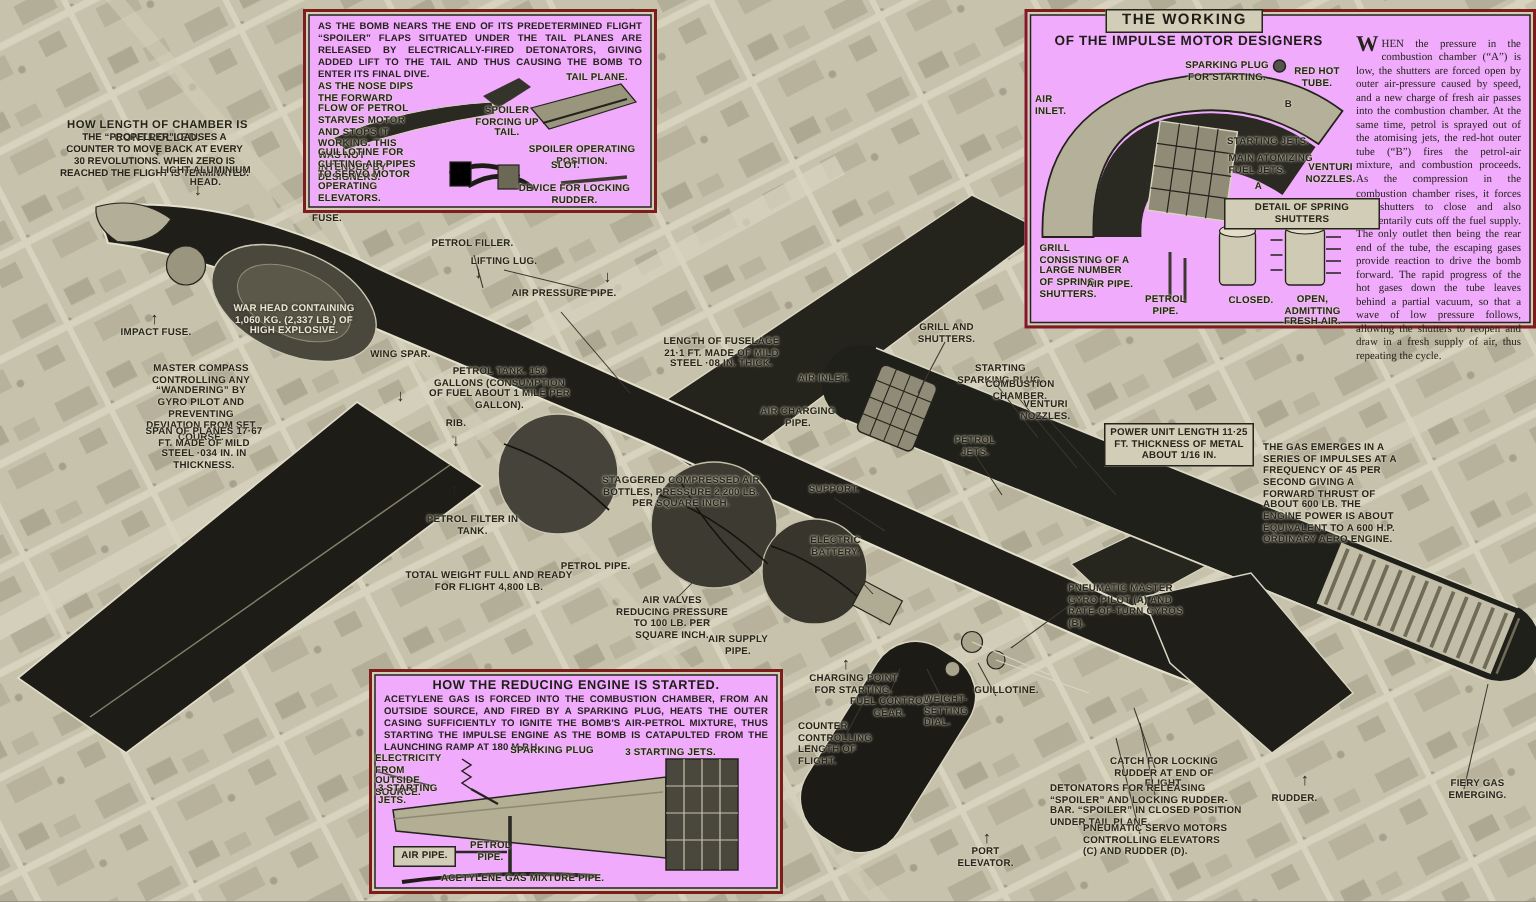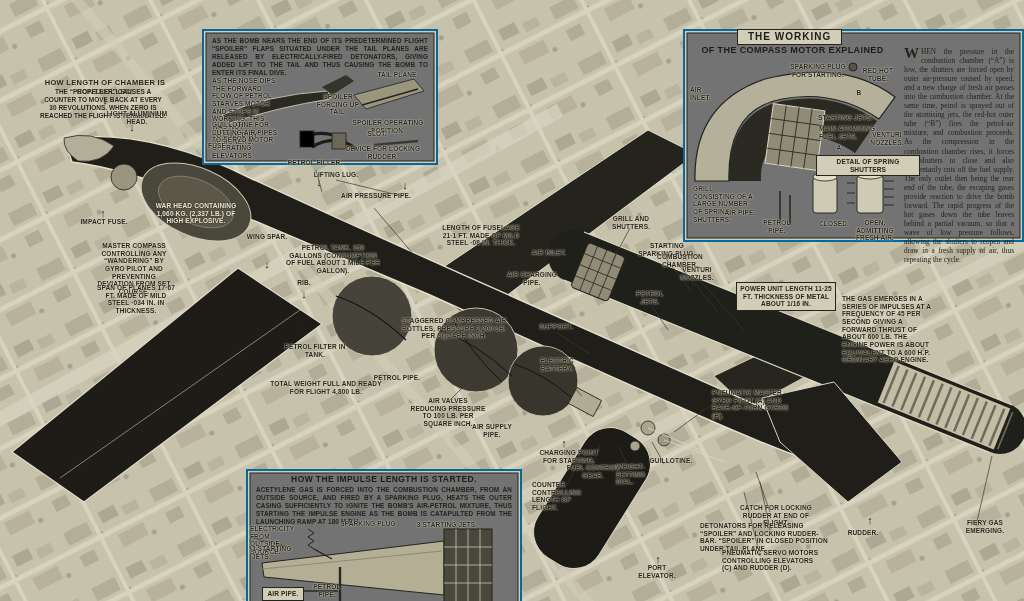--- a/index.html
+++ b/index.html
@@ -9,22 +9,22 @@
   #art-svg{z-index:2;}
   
   .co{position:absolute;z-index:5;font:bold 6.5px/1.18 "Liberation Sans",sans-serif;
       color:#28261c;text-align:center;letter-spacing:.15px;
       text-shadow:0 0 2px rgba(225,221,201,.85),0 0 1px rgba(225,221,201,.9);}
   .co.left{text-align:left;}
   .co.light{color:#e9e5d1;text-shadow:0 0 2px rgba(20,20,16,.9);}
   .co.boxed{border:1.5px solid #24231c;background:#d2cdb7;padding:2px 3px;text-shadow:none;}
   .co.icon{font-size:11px;font-weight:bold;text-shadow:none;}
   
-  .panel{position:absolute;z-index:4;background:#737373;border:2px solid #0369a1;
-         box-shadow:inset 0 0 0 1.5px #d2cdb7, inset 0 0 0 2.5px #24231c;margin-top:23px;}
+  .panel{position:absolute;z-index:4;background:#f0abfc;border:2px solid #7f1d1d;
+         box-shadow:inset 0 0 0 1.5px #d2cdb7, inset 0 0 0 2.5px #24231c;}
   .panel-par{position:absolute;font:bold 6.4px/1.25 "Liberation Sans",sans-serif;
              color:#24231c;text-align:justify;letter-spacing:.1px;}
   .panel-title{position:absolute;font:bold 8.5px/1.1 "Liberation Sans",sans-serif;
                color:#1d1c16;text-align:center;letter-spacing:.4px;}
   .title-tab{position:absolute;border:1.5px solid #24231c;background:#d2cdb7;
              font:bold 10px/1.15 "Liberation Sans",sans-serif;letter-spacing:1px;
              padding:1px 10px;color:#1d1c16;}
   .motor-text{position:absolute;font:7.3px/1.24 "Liberation Serif",serif;
               color:#24231c;text-align:justify;}
   .motor-text::first-letter{font-size:15px;font-weight:bold;float:left;
@@ -220,21 +220,21 @@
         <div class="co" style="left: 110px; top: 62px; width: 48px;">SPOILER FORCING UP TAIL.</div>
         <div class="co" style="left: 146px; top: 88px; width: 76px;">SPOILER OPERATING POSITION.</div>
         <div class="co left" style="left: 8px; top: 90px; width: 66px;">GUILLOTINE FOR CUTTING AIR PIPES TO SERVO MOTOR OPERATING ELEVATORS.</div>
         <div class="co" style="left: 158px; top: 99px; width: 30px;">SLOT.</div>
         <div class="co" style="left: 132px; top: 114px; width: 94px;">DEVICE FOR LOCKING RUDDER.</div>
       </div>
   </div>
 
   <div class="panel" style="left:683px;top:6px;width:337px;height:209px">
     <div class="title-tab" style="left:52px;top:-2px">THE WORKING</div>
-    <div class="panel-title" style="left:0px;top:15px;width:215px;font-size:9px">OF THE COMPASS MOTOR EXPLAINED</div>
+    <div class="panel-title" style="left:0px;top:15px;width:215px;font-size:9px">OF THE IMPULSE MOTOR DESIGNERS</div>
     <div class="motor-text" style="left:219px;top:16px;width:110px;height:188px">WHEN the pressure in the combustion chamber (“A”) is low, the shutters are forced open by outer air-pressure caused by speed, and a new charge of fresh air passes into the combustion chamber. At the same time, petrol is sprayed out of the atomising jets, the red-hot outer tube (“B”) fires the petrol-air mixture, and combustion proceeds. As the compression in the combustion chamber rises, it forces the shutters to close and also momentarily cuts off the fuel supply. The only outlet then being the rear end of the tube, the escaping gases provide reaction to drive the bomb forward. The rapid progress of the hot gases down the tube leaves behind a partial vacuum, so that a wave of low pressure follows, allowing the shutters to reopen and draw in a fresh supply of air, thus repeating the cycle.</div>
     <svg class="ill-svg" width="217" height="209">
       <path d="M10 150 Q 8 72 80 48 Q 160 28 210 66 L 194 88 Q 150 58 97 68 Q 42 78 44 150 Z" fill="#b4b09a" stroke="#23221c" stroke-width="1.2"></path>
       <path d="M44 150 Q 42 82 97 70 Q 150 60 192 90 L 170 122 Q 140 102 112 106 Q 74 112 76 150 Z" fill="#2a2922"></path>
       <g transform="translate(110,106) rotate(8)">
         <rect x="-26" y="-30" width="52" height="60" fill="#8f8b76" stroke="#d9d5c1" stroke-width="1"></rect>
         <path d="M-26 -15 H26 M-26 0 H26 M-26 15 H26 M-13 -30 V30 M0 -30 V30 M13 -30 V30" stroke="#23221c" stroke-width="0.8"></path>
       </g>
       <path d="M95 160 V 192 M105 164 V 194" stroke="#3b392f" stroke-width="2"></path>
       <circle cx="168" cy="36" r="4" fill="#55534a" stroke="#23221c"></circle>
@@ -264,21 +264,21 @@
         <div class="co boxed" style="left: 131px; top: 124px; width: 96px;">DETAIL OF SPRING SHUTTERS</div>
         <div class="co left" style="left: 8px; top: 154px; width: 62px;">GRILL CONSISTING OF A LARGE NUMBER OF SPRING SHUTTERS.</div>
         <div class="co" style="left: 38px; top: 178px; width: 34px;">AIR PIPE.</div>
         <div class="co" style="left: 74px; top: 188px; width: 36px;">PETROL PIPE.</div>
         <div class="co" style="left: 133px; top: 189px; width: 32px;">CLOSED.</div>
         <div class="co" style="left: 164px; top: 188px; width: 52px;">OPEN, ADMITTING FRESH AIR.</div>
       </div>
   </div>
 
   <div class="panel" style="left:246px;top:446px;width:272px;height:146px">
-    <div class="panel-title" style="left:0;top:4px;width:272px">HOW THE IMPULSE LENGTH IS STARTED.</div>
+    <div class="panel-title" style="left:0;top:4px;width:272px">HOW THE REDUCING ENGINE IS STARTED.</div>
     <div class="panel-par" style="left:8px;top:15px;width:256px">ACETYLENE GAS IS FORCED INTO THE COMBUSTION CHAMBER, FROM AN OUTSIDE SOURCE, AND FIRED BY A SPARKING PLUG, HEATS THE OUTER CASING SUFFICIENTLY TO IGNITE THE BOMB'S AIR-PETROL MIXTURE, THUS STARTING THE IMPULSE ENGINE AS THE BOMB IS CATAPULTED FROM THE LAUNCHING RAMP AT 180 M.P.H.</div>
     <svg class="ill-svg" width="272" height="146">
       <path d="M14 92 L196 70 L196 124 L16 106 Z" fill="#b3ae94" stroke="#23221c" stroke-width="1"></path>
       <path d="M14 98 L194 80" stroke="#8d8973" stroke-width="1"></path>
       <rect x="196" y="58" width="48" height="74" fill="#4a483c" stroke="#23221c" stroke-width="1"></rect>
       <path d="M196 76 H244 M196 94 H244 M196 112 H244 M208 58 V132 M220 58 V132 M232 58 V132" stroke="#c9c4ae" stroke-width="0.8"></path>
       <path d="M60 58 l6 4 l-6 4 l6 4 l-6 4 l6 4" stroke="#23221c" stroke-width="1" fill="none"></path>
       <line x1="66" y1="78" x2="84" y2="88" stroke="#23221c" stroke-width="1.4"></line>
       <line x1="92" y1="96" x2="92" y2="134" stroke="#2a2922" stroke-width="2.4"></line>
       <line x1="34" y1="120" x2="90" y2="120" stroke="#2a2922" stroke-width="1.6"></line>

